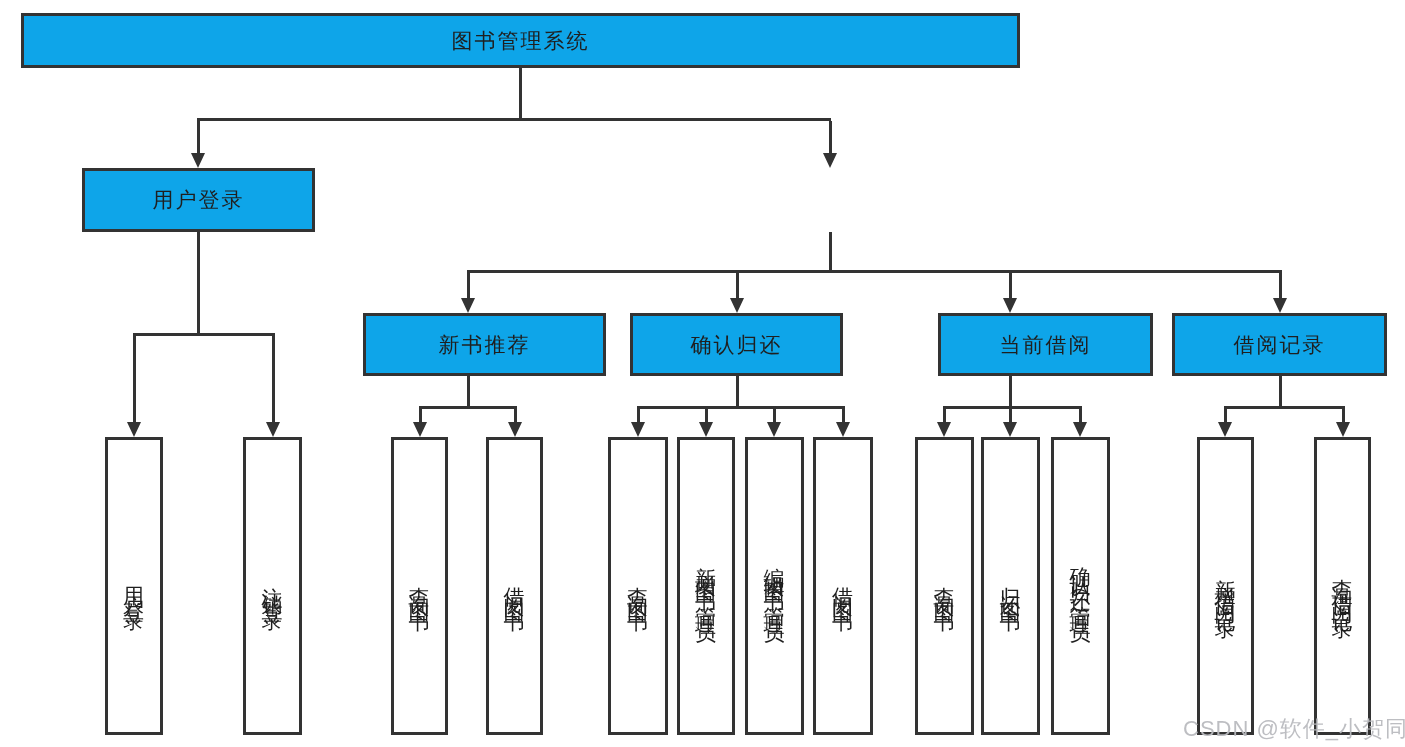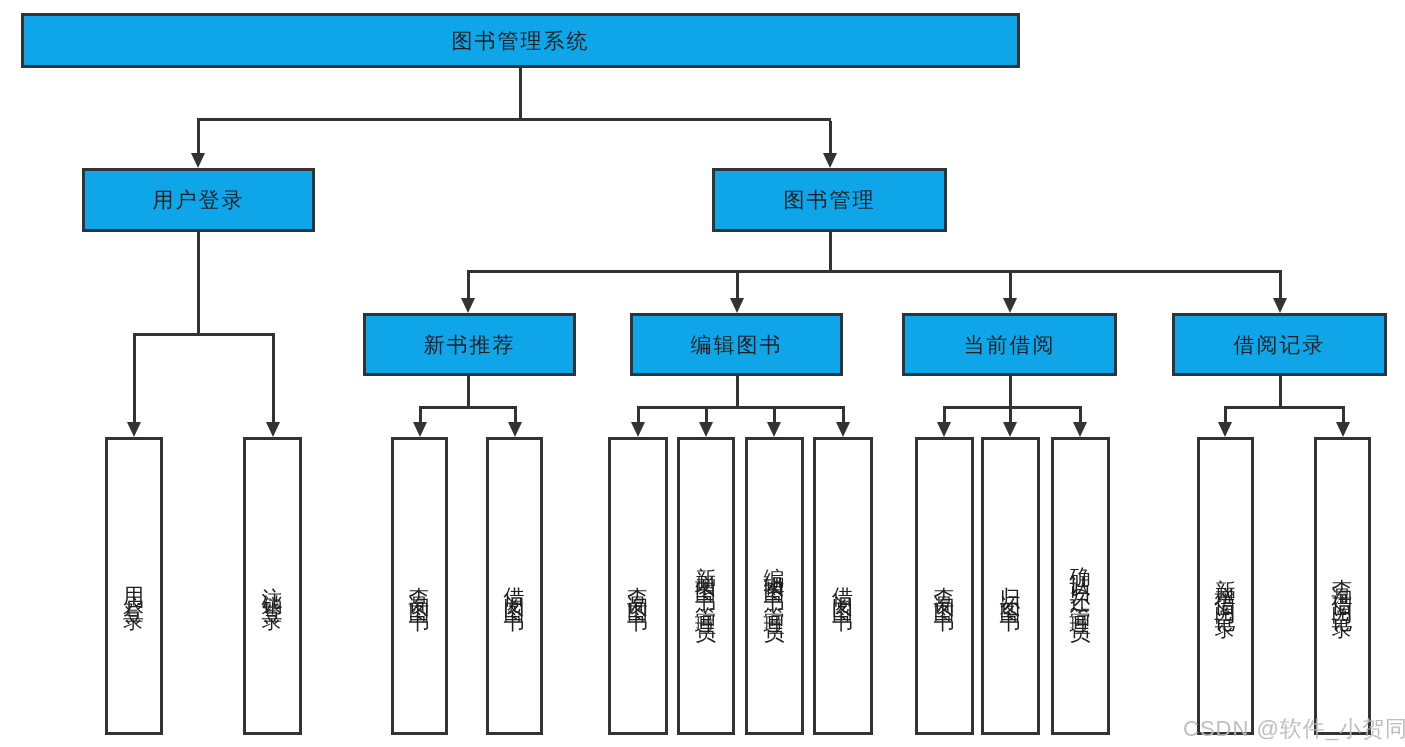--- a/index.html
+++ b/index.html
@@ -57,31 +57,28 @@
 
 <div id="canvas">
 
   <div class="box" style="left:21px;top:13px;width:999px;height:55px;">
     <span>图书管理系统</span>
   </div>
 
   <div class="box" style="left:82px;top:168px;width:233px;height:64px;">
     <span>用户登录</span>
   </div>
-  <div class="box" style="left:712px;top:168px;width:235px;height:64px;">
-    <span>图书管理</span>
-  </div>
-
-  <div class="box" style="left:363px;top:313px;width:213px;height:63px;">
+
+  <div class="box" style="left:363px;top:313px;width:243px;height:63px;">
     <span>新书推荐</span>
   </div>
   <div class="box" style="left:630px;top:313px;width:213px;height:63px;">
-    <span>编辑图书</span>
-  </div>
-  <div class="box" style="left:902px;top:313px;width:215px;height:63px;">
+    <span>确认归还</span>
+  </div>
+  <div class="box" style="left:938px;top:313px;width:215px;height:63px;">
     <span>当前借阅</span>
   </div>
   <div class="box" style="left:1172px;top:313px;width:215px;height:63px;">
     <span>借阅记录</span>
   </div>
 
   <div class="vbox" style="left:105px;top:437px;width:58px;height:298px;">
     <span class="vtext">用户登录</span>
   </div>
   <div class="vbox" style="left:243px;top:437px;width:59px;height:298px;">

